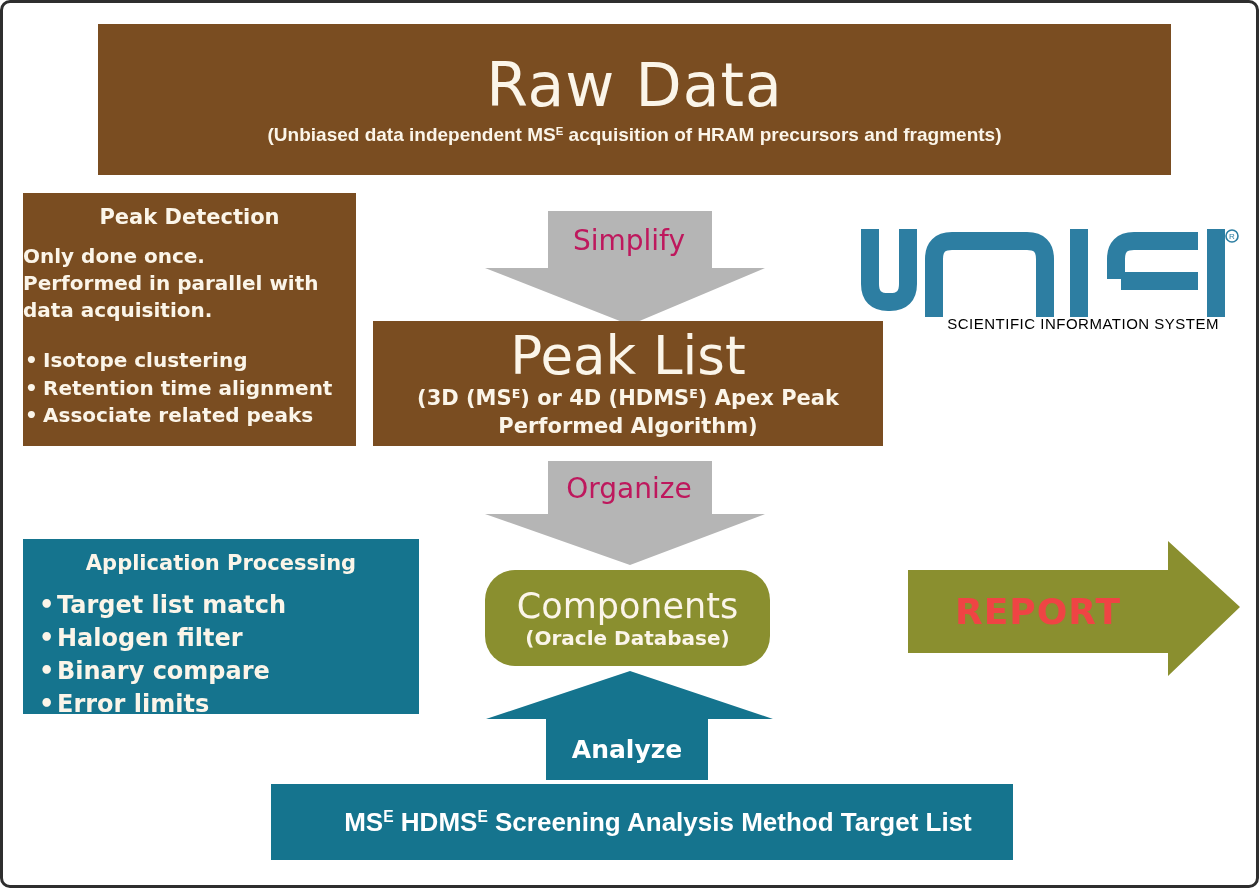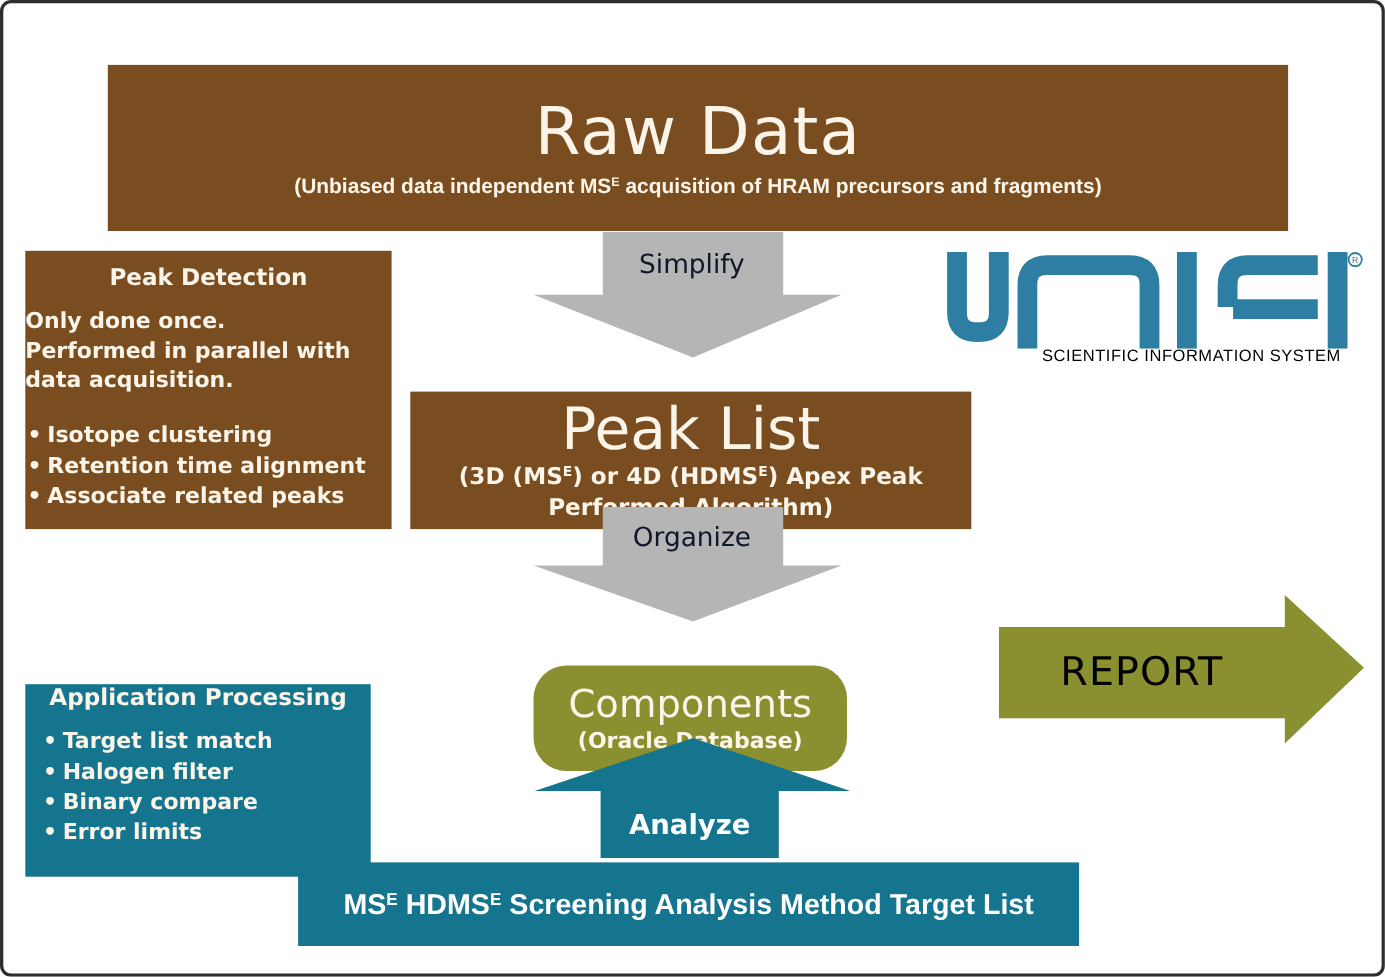--- a/index.html
+++ b/index.html
@@ -4,45 +4,45 @@
 <style>
   html,body{margin:0;padding:0;background:#ffffff;}
   body{font-family:"DejaVu Sans",sans-serif;}
   #canvas{
     position:relative;width:1259px;height:888px;background:#ffffff;
     border:3px solid #2e2e2e;border-radius:10px;box-sizing:border-box;overflow:hidden;
   }
   .abs{position:absolute;}
   .brown{background:#7A4D21;}
   .teal{background:#15748E;}
-  .box{color:#FBF5E9;box-sizing:border-box;margin-top:35px;}
+  .box{color:#FBF5E9;box-sizing:border-box;}
   .flex-center{display:flex;flex-direction:column;align-items:center;justify-content:center;text-align:center;}
 
   
   #raw-data{left:95px;top:21px;width:1073px;height:151px;}
   #raw-data .big-title{font-size:60px;font-weight:400;line-height:1.08;letter-spacing:1px;}
   #raw-data .sub{font-size:19px;font-weight:bold;font-family:"Liberation Sans",sans-serif;white-space:nowrap;margin-top:6px;}
 
   
   #peak-detection{left:20px;top:190px;width:333px;height:253px;padding:12px 0;}
   .panel-title{font-size:21px;font-weight:bold;text-align:center;margin:0 0 14px 0;}
   .panel-line{font-size:20px;font-weight:bold;line-height:1.34;margin:0;}
   .blist{list-style:none;margin:24px 0 0 0;padding:0;}
   .blist li{position:relative;padding-left:20px;font-size:20px;font-weight:bold;line-height:1.36;}
   .blist li::before{content:"•";position:absolute;left:2px;}
   #app-processing .blist{margin-top:14px;}
-  #app-processing .blist li{font-size:20px;line-height:1.38;}
+  #app-processing .blist li{font-size:24px;line-height:1.38;}
 
   
-  .arrow-label{font-size:24px;color:#0f172a;display:flex;align-items:center;justify-content:center;}
+  .arrow-label{font-size:28px;color:#be185d;display:flex;align-items:center;justify-content:center;}
   .arrow-label.on-teal{color:#ffffff;font-weight:bold;font-size:25px;}
   #simplify-label{left:540px;top:212px;width:172px;height:50px;}
   #organize-label{left:540px;top:462px;width:172px;height:46px;}
   #analyze-label{left:543px;top:722px;width:162px;height:48px;}
-  #report-label{left:915px;top:580px;width:240px;height:56px;color:#000000;font-size:36px;letter-spacing:1px;display:flex;align-items:center;justify-content:center;}
+  #report-label{left:915px;top:580px;width:240px;height:56px;color:#ef4444;font-size:36px;letter-spacing:1px;display:flex;align-items:center;justify-content:center;font-weight:bold;}
   #simplify-arrow{left:480px;top:206px;}
   #organize-arrow{left:480px;top:458px;}
   #report-arrow{left:905px;top:537px;}
   #analyze-arrow{left:482px;top:666px;}
 
   
   #unifi-logo{left:856px;top:226px;}
   #unifi-tagline{left:856px;top:312px;width:360px;text-align:right;
     font-family:"Liberation Sans",sans-serif;font-size:15px;letter-spacing:0.5px;color:#000000;}
 
@@ -50,25 +50,25 @@
   #peak-list{left:370px;top:318px;width:510px;height:125px;}
   #peak-list .mid-title{font-size:53px;font-weight:400;line-height:1.1;}
   #peak-list .sub{font-size:21px;font-weight:bold;line-height:1.3;max-width:480px;}
 
   
   #components{left:482px;top:567px;width:285px;height:96px;border-radius:30px;}
   #components .mid-title{font-size:35px;font-weight:400;line-height:1.15;}
   #components .sub{font-size:20px;font-weight:bold;}
 
   
-  #app-processing{left:20px;top:584px;width:314px;height:175px;padding:0 14px;}
+  #app-processing{left:20px;top:536px;width:396px;height:175px;padding:12px 14px;}
 
   
   #target-list-bar{left:268px;top:781px;width:710px;height:76px;font-family:"Liberation Sans",sans-serif;
-    font-size:26px;font-weight:bold;color:#ffffff;white-space:nowrap;}
+    font-size:26px;font-weight:bold;color:#ffffff;white-space:nowrap;padding-left:32px;}
 
   .sup{font-size:0.6em;vertical-align:0.55em;}
 </style>
 </head>
 <body>
 
 <div id="canvas">
 
   <div id="raw-data" class="abs box brown flex-center">
     <div class="big-title">Raw Data</div>

